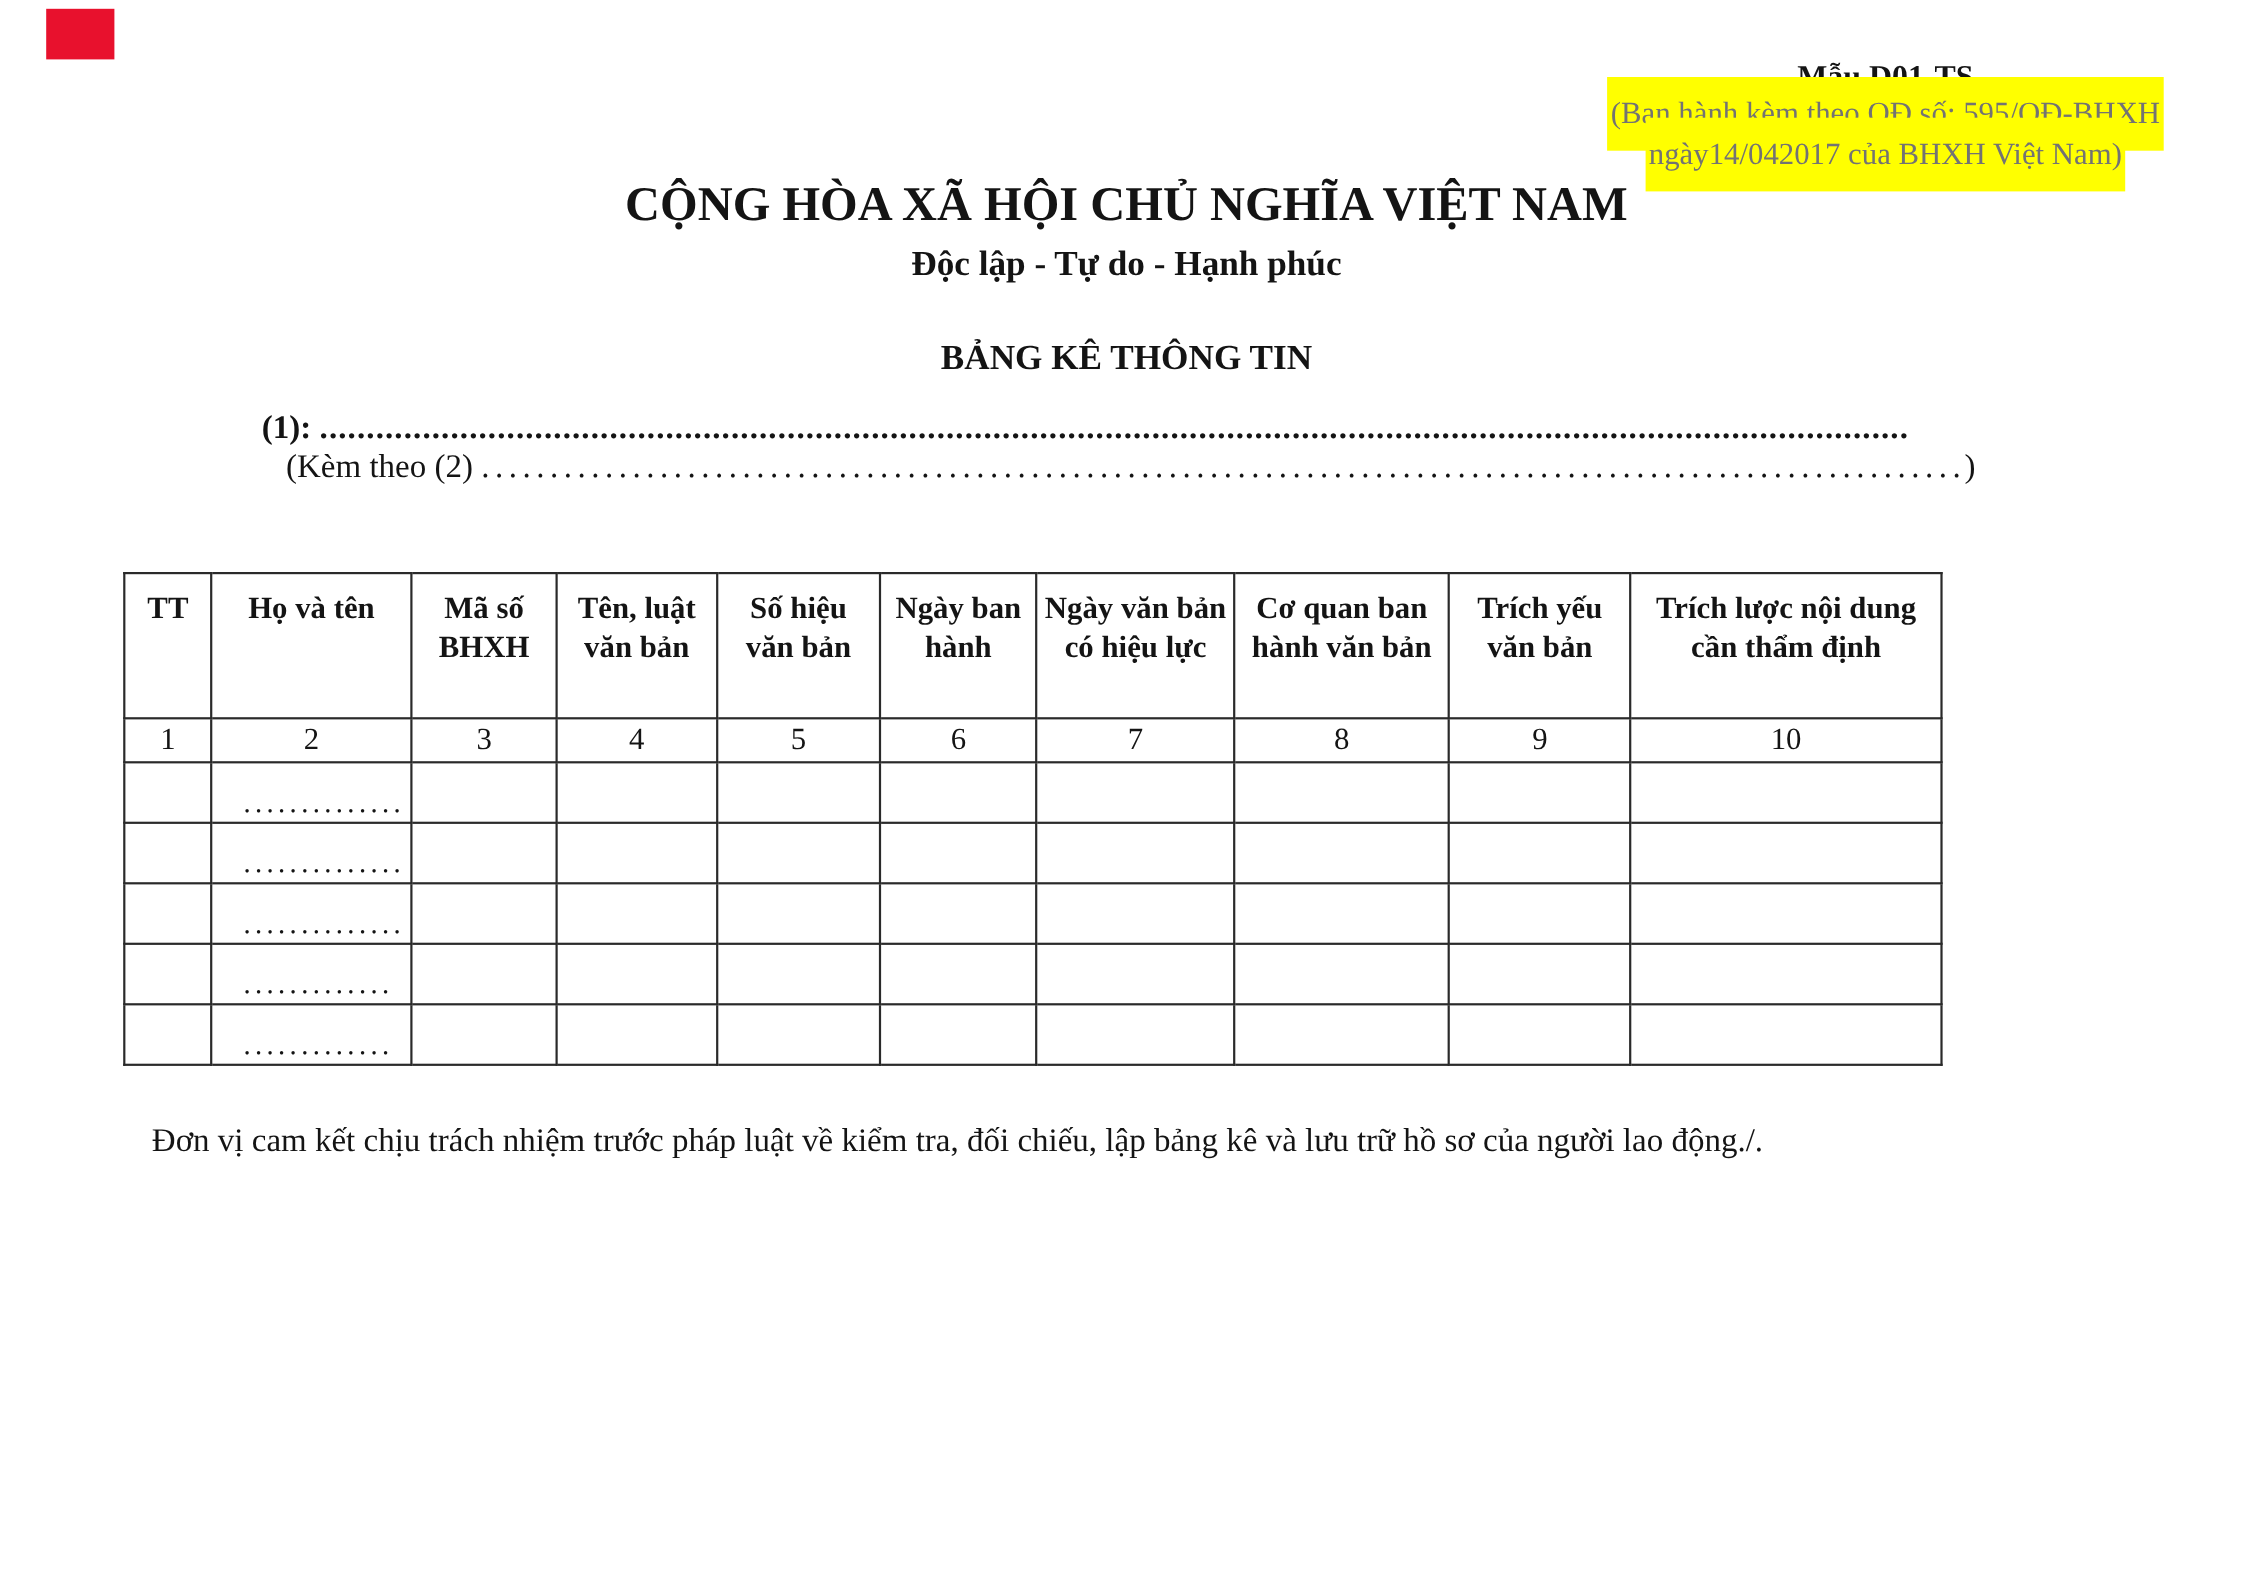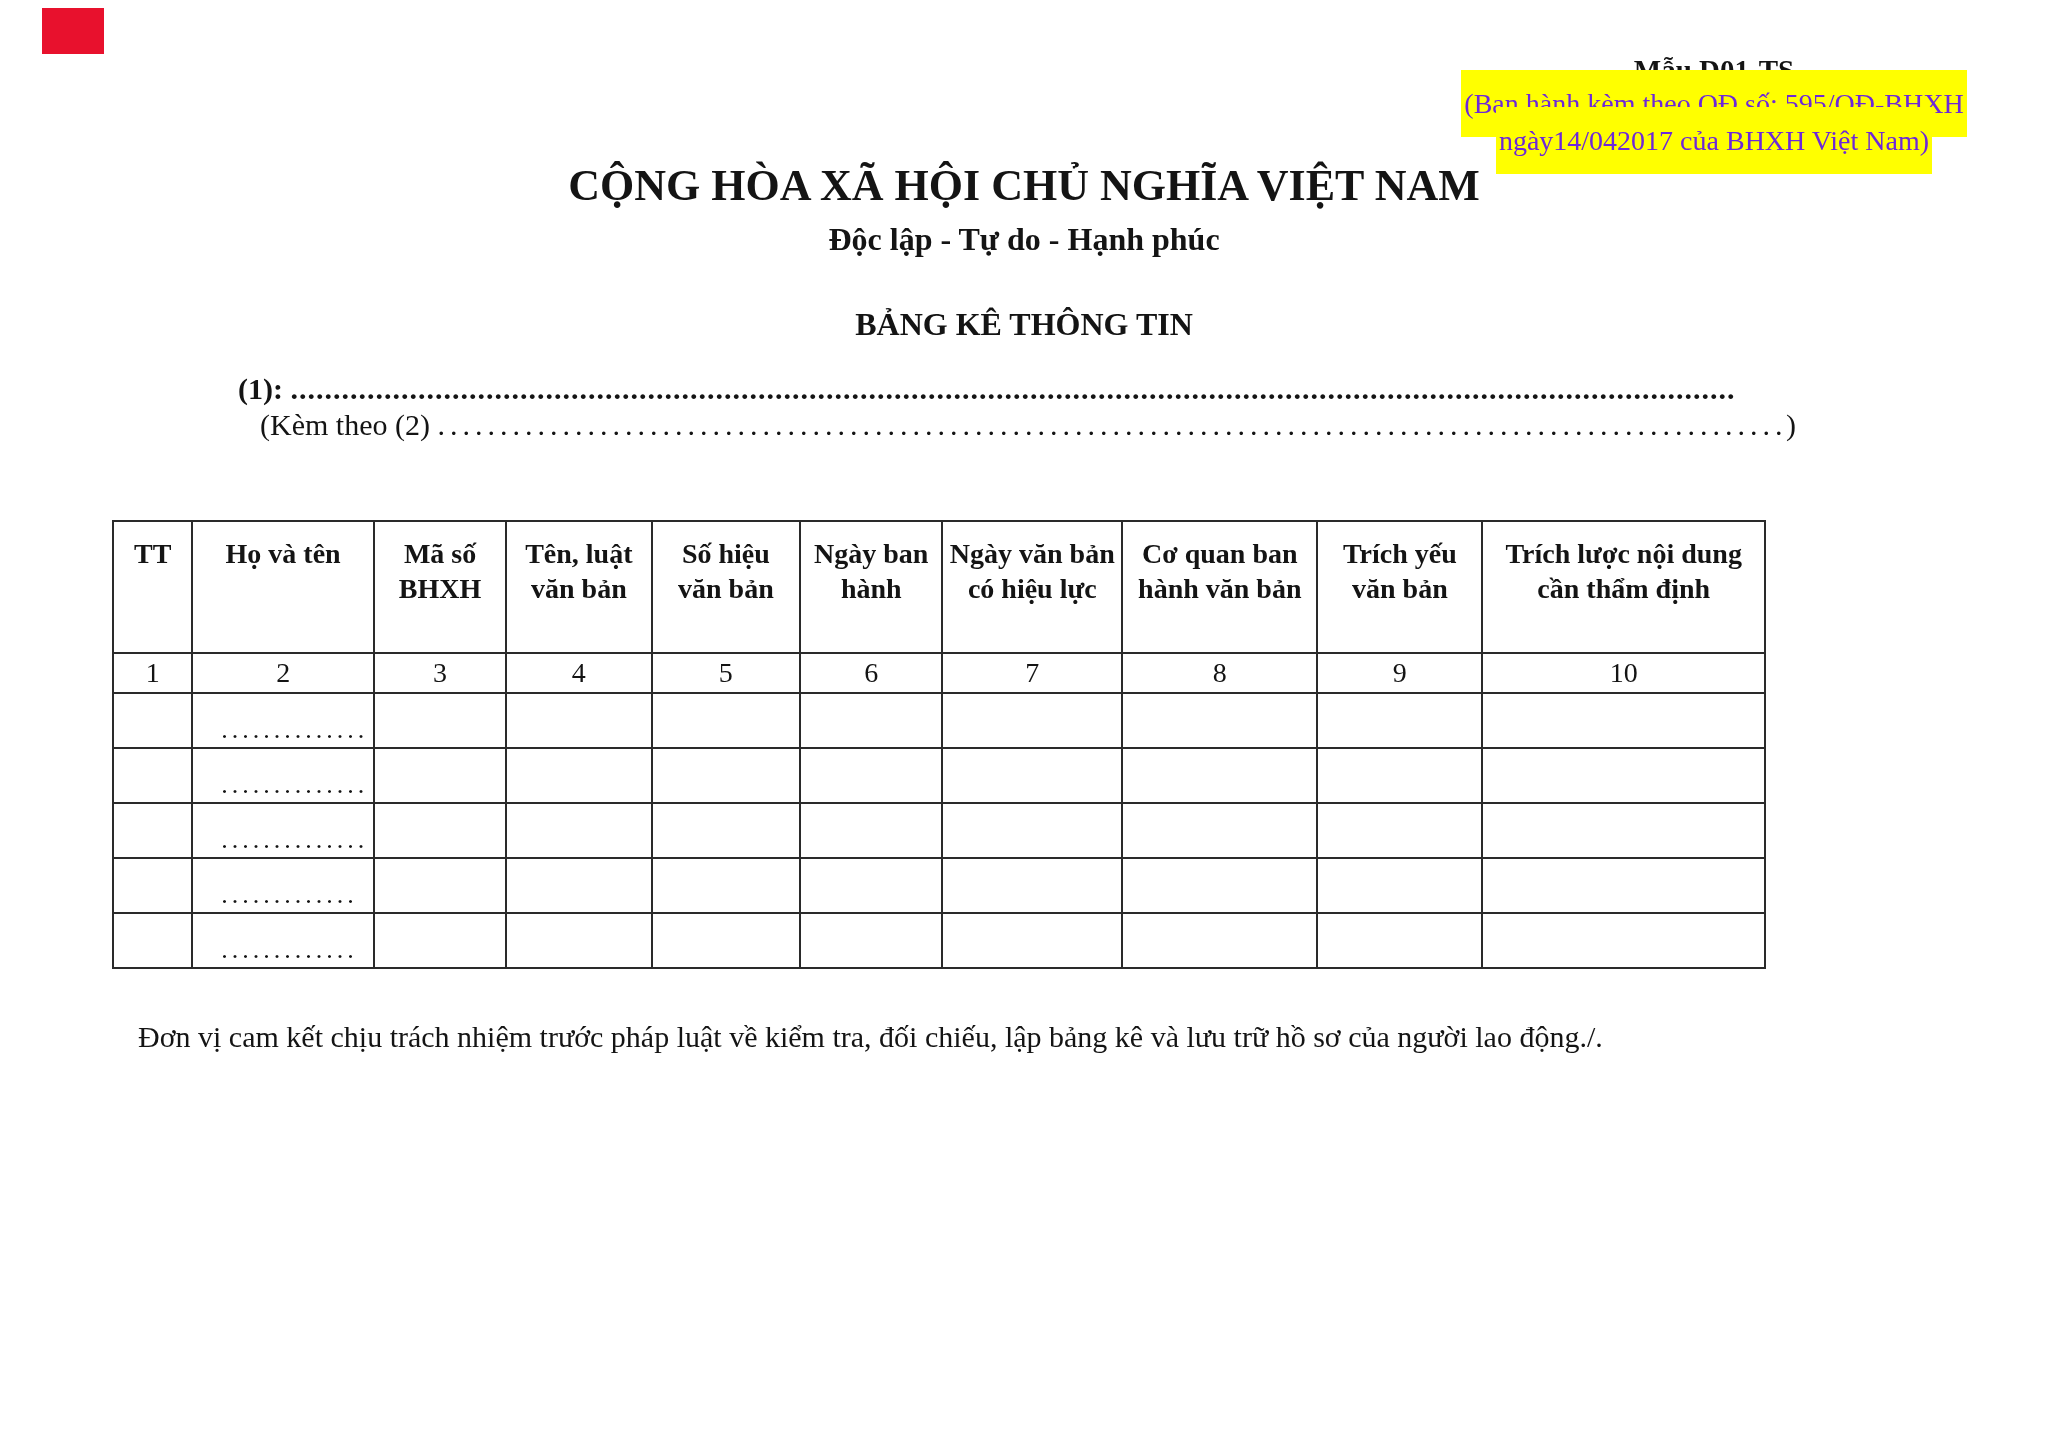--- a/index.html
+++ b/index.html
@@ -24,21 +24,21 @@
   
   .header-right {
     position: absolute;
     top: 54px; left: 1392px; width: 644px;
     text-align: center;
   }
   .form-code { font-weight: bold; font-size: 29px; line-height: 33px; }
   .issued-line { line-height: 33px; }
   .issued-line mark {
     background: #ffff00;
-    color: #6d28d9;
+    color: #737373;
     font-size: 28px;
     padding: 18px 3px;
   }
 
   
   .national { position: absolute; top: 160px; left: 0; width: 100%; text-align: center; }
   .national-line1 { font-size: 44px; font-weight: bold; }
   .national-line2 { font-size: 32px; font-weight: bold; margin-top: 10px; }
 
   

